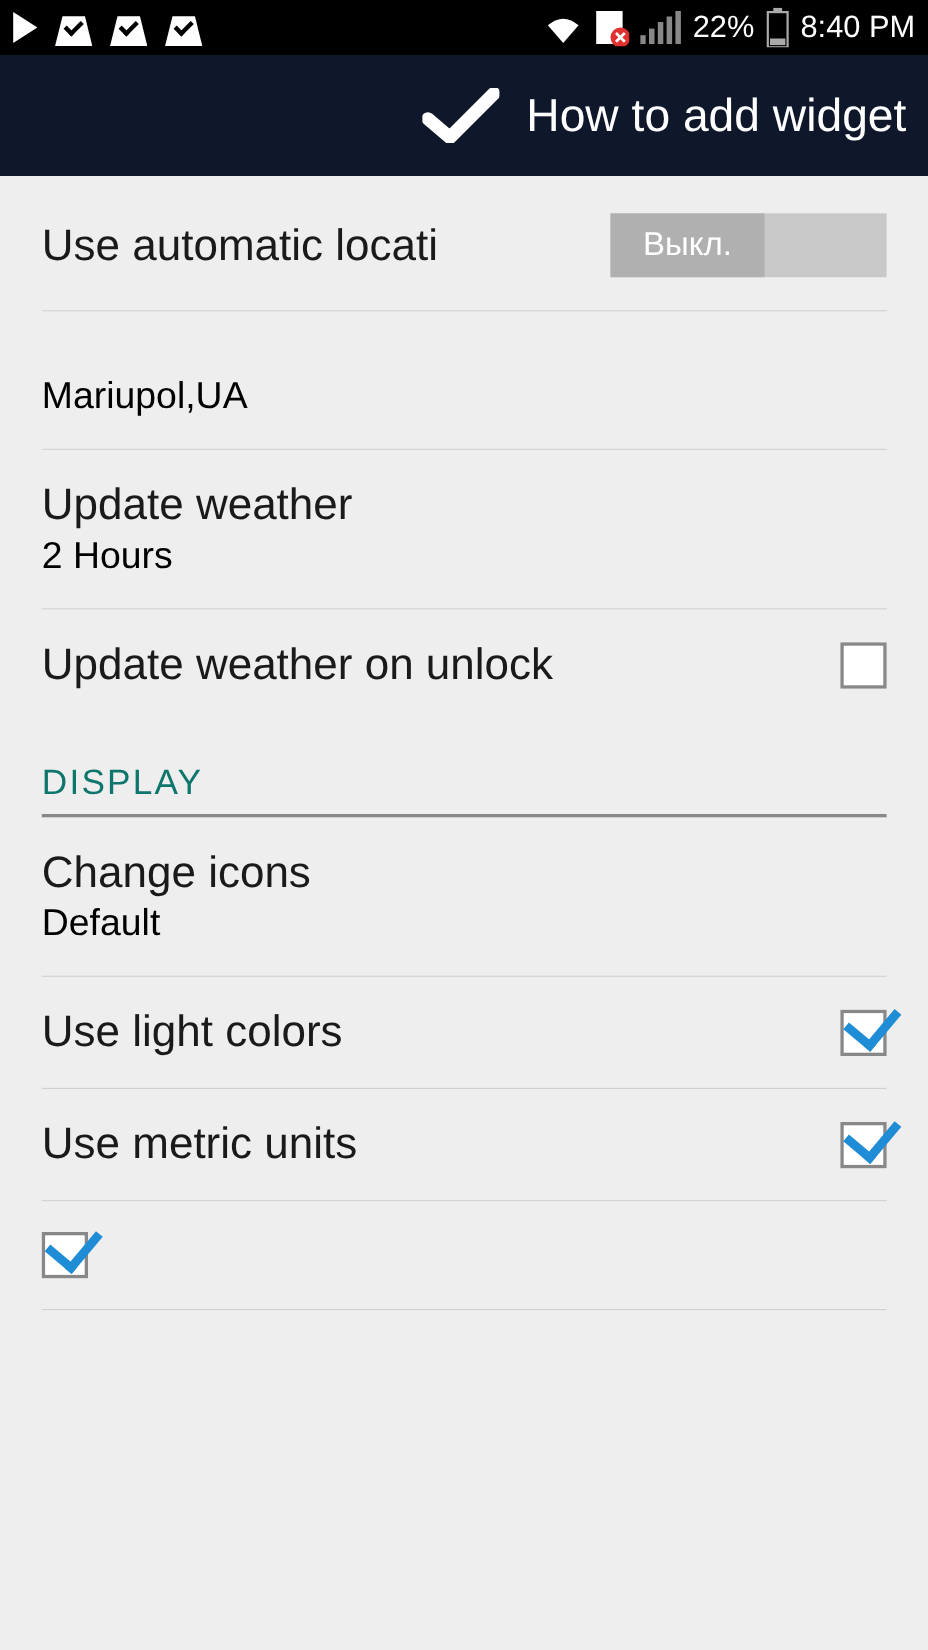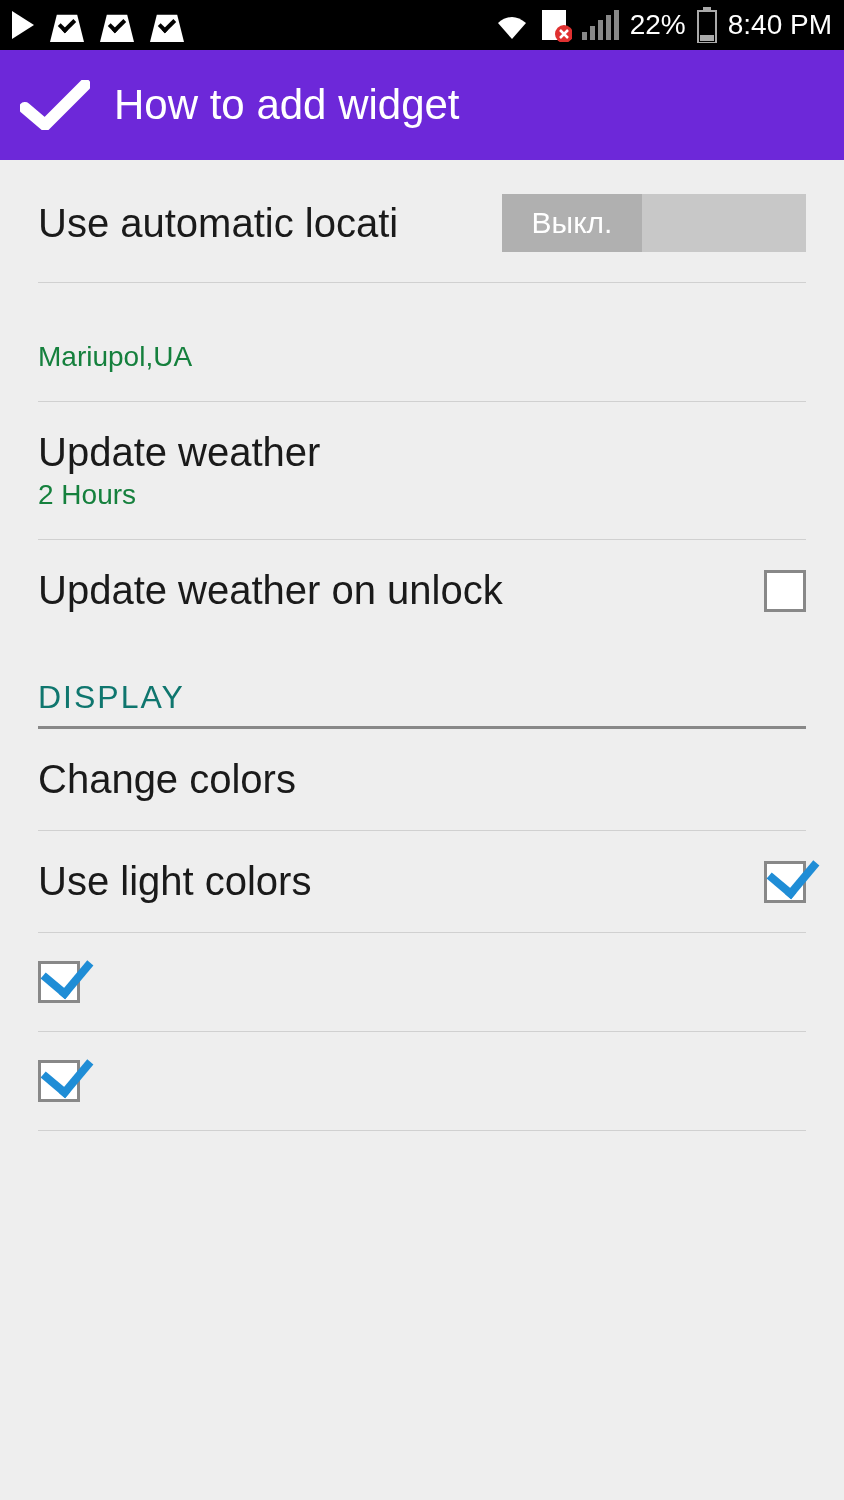--- a/index.html
+++ b/index.html
@@ -58,25 +58,26 @@
       left: 50%;
       transform: translate(-50%, -40%);
       width: 16px;
       height: 10px;
       border-left: 4px solid #000;
       border-bottom: 4px solid #000;
       transform: translate(-50%, -60%) rotate(-45deg);
     }
     .header {
       height: 110px;
-      background: #6d28d9;
+      background: #0f172a;
       display: flex;
       align-items: center;
       padding: 0 20px;
       gap: 24px;
+      justify-content: flex-end;
     }
     .header-check {
       width: 70px;
       height: 50px;
     }
     .header-title {
       color: #fff;
       font-size: 42px;
       font-weight: normal;
     }
@@ -98,26 +99,26 @@
       flex: 1;
       min-width: 0;
     }
     .setting-title {
       font-size: 40px;
       color: #1a1a1a;
       white-space: nowrap;
       overflow: hidden;
     }
     .setting-subtitle {
-      font-size: 28px;
-      color: #15803d;
+      font-size: 34px;
+      color: #000000;
       margin-top: 4px;
     }
     .toggle-off {
-      width: 304px;
+      width: 251px;
       height: 58px;
       background: #c8c8c8;
       display: flex;
       align-items: center;
       position: relative;
       margin-left: 20px;
       flex-shrink: 0;
     }
     .toggle-knob {
       width: 140px;
@@ -239,32 +240,36 @@
     <div class="setting-text">
       <div class="setting-title">Update weather on unlock</div>
     </div>
     <div class="checkbox"></div>
   </div>
 
   <div class="section-header">DISPLAY</div>
 
   <div class="setting-row">
     <div class="setting-text">
-      <div class="setting-title">Change colors</div>
+      <div class="setting-title">Change icons</div>
+      <div class="setting-subtitle">Default</div>
     </div>
   </div>
 
   <div class="setting-row">
     <div class="setting-text">
       <div class="setting-title">Use light colors</div>
     </div>
     <div class="checkbox checked"></div>
   </div>
 
   <div class="setting-row">
+    <div class="setting-text">
+      <div class="setting-title">Use metric units</div>
+    </div>
     <div class="checkbox checked"></div>
   </div>
 
   <div class="setting-row">
     <div class="checkbox checked"></div>
   </div>
 
 </div>
 
 </body></html>

